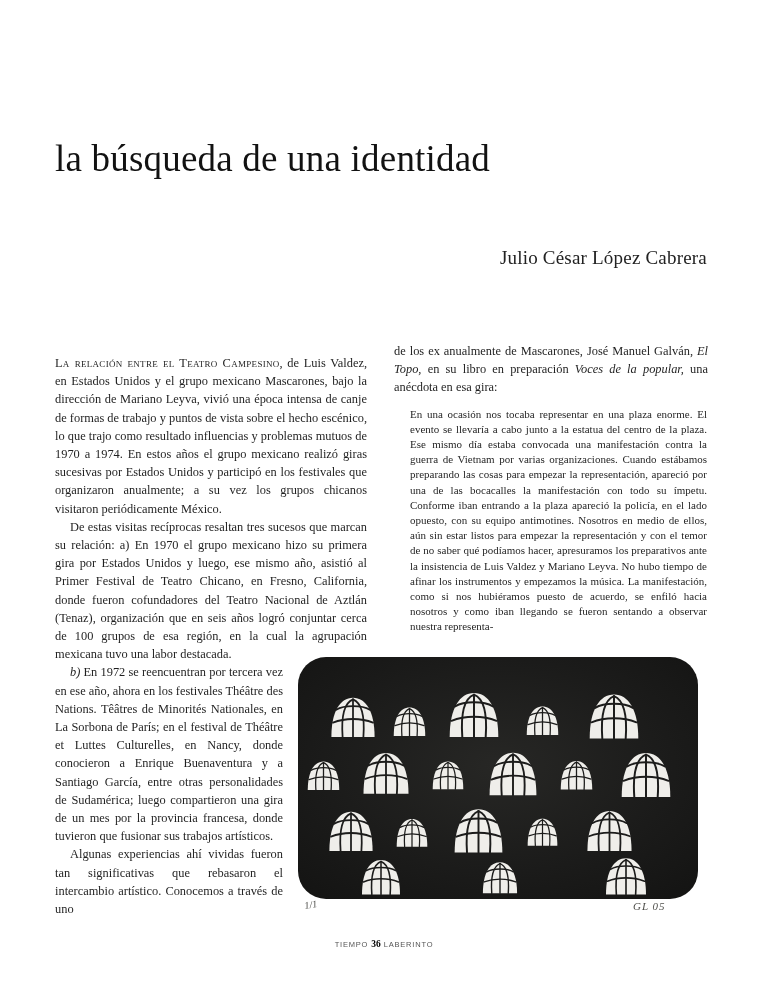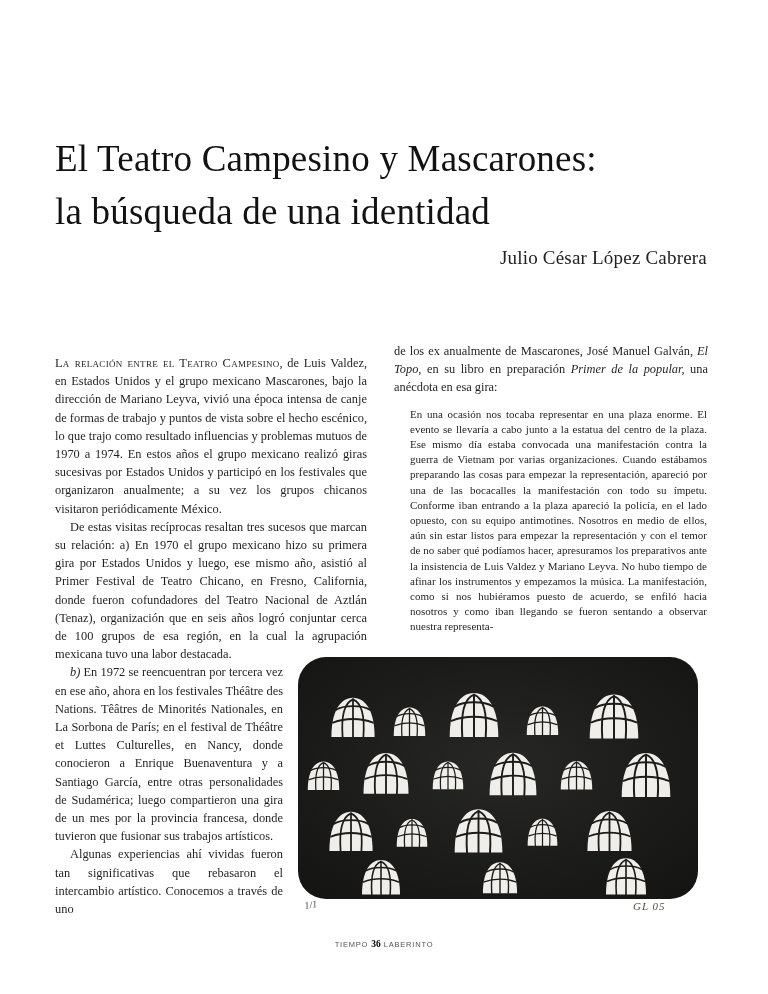--- a/index.html
+++ b/index.html
@@ -47,35 +47,34 @@
     font-family:"Liberation Serif", serif; font-weight:bold;
     font-size:9.5px; color:#000; letter-spacing:0; padding:0 3px;
   }
 </style>
 </head>
 <body>
 
 <div class="page">
 
   <div class="title">
-    <div>El Teatro Campesino y Mascarones:</div>
     <div>la búsqueda de una identidad</div>
   </div>
 
   <div class="author">Julio César López Cabrera</div>
 
   <div class="col-left">
     <p><span class="smallcaps">La relación entre el Teatro Campesino</span><span>, de Luis Valdez, en Estados Unidos y el grupo mexicano Mascarones, bajo la dirección de Mariano Leyva, vivió una época intensa de canje de formas de trabajo y puntos de vista sobre el hecho escénico, lo que trajo como resultado influencias y problemas mutuos de 1970 a 1974. En estos años el grupo mexicano realizó giras sucesivas por Estados Unidos y participó en los festivales que organizaron anualmente; a su vez los grupos chicanos visitaron periódicamente México.</span></p>
     <p>De estas visitas recíprocas resaltan tres sucesos que marcan su relación: a) En 1970 el grupo mexicano hizo su primera gira por Estados Unidos y luego, ese mismo año, asistió al Primer Festival de Teatro Chicano, en Fresno, California, donde fueron cofundadores del Teatro Nacional de Aztlán (Tenaz), organización que en seis años logró conjuntar cerca de 100 grupos de esa región, en la cual la agrupación mexicana tuvo una labor destacada.</p>
     <p class="narrow"><span class="italic">b)</span><span> En 1972 se reencuentran por tercera vez en ese año, ahora en los festivales Théâtre des Nations. Têâtres de Minorités Nationales, en La Sorbona de París; en el festival de Théâtre et Luttes Culturelles, en Nancy, donde conocieron a Enrique Buenaventura y a Santiago García, entre otras personalidades de Sudamérica; luego compartieron una gira de un mes por la provincia francesa, donde tuvieron que fusionar sus trabajos artísticos.</span></p>
     <p class="narrow">Algunas experiencias ahí vividas fueron tan significativas que rebasaron el intercambio artístico. Conocemos a través de uno</p>
   </div>
 
   <div class="col-right">
-    <p><span>de los ex anualmente de Mascarones, José Manuel Galván, </span><span class="italic">El Topo</span><span>, en su libro en preparación </span><span class="italic">Primer de la popular,</span><span> una anécdota en esa gira:</span></p>
+    <p><span>de los ex anualmente de Mascarones, José Manuel Galván, </span><span class="italic">El Topo</span><span>, en su libro en preparación </span><span class="italic">Voces de la popular,</span><span> una anécdota en esa gira:</span></p>
     <div class="quote">En una ocasión nos tocaba representar en una plaza enorme. El evento se llevaría a cabo junto a la estatua del centro de la plaza. Ese mismo día estaba convocada una manifestación contra la guerra de Vietnam por varias organizaciones. Cuando estábamos preparando las cosas para empezar la representación, apareció por una de las bocacalles la manifestación con todo su ímpetu. Conforme iban entrando a la plaza apareció la policía, en el lado opuesto, con su equipo antimotines. Nosotros en medio de ellos, aún sin estar listos para empezar la representación y con el temor de no saber qué podíamos hacer, apresuramos los preparativos ante la insistencia de Luis Valdez y Mariano Leyva. No hubo tiempo de afinar los instrumentos y empezamos la música. La manifestación, como si nos hubiéramos puesto de acuerdo, se enfiló hacia nosotros y como iban llegando se fueron sentando a observar nuestra representa-</div>
   </div>
 
   <div class="artwork">
     <svg viewBox="0 0 419 263" xmlns="http://www.w3.org/2000/svg">
       <defs>
         <radialGradient id="ink" cx="50%" cy="45%" r="80%">
           <stop offset="0%" stop-color="#272725"></stop>
           <stop offset="55%" stop-color="#1b1b1a"></stop>
           <stop offset="100%" stop-color="#121211"></stop>

